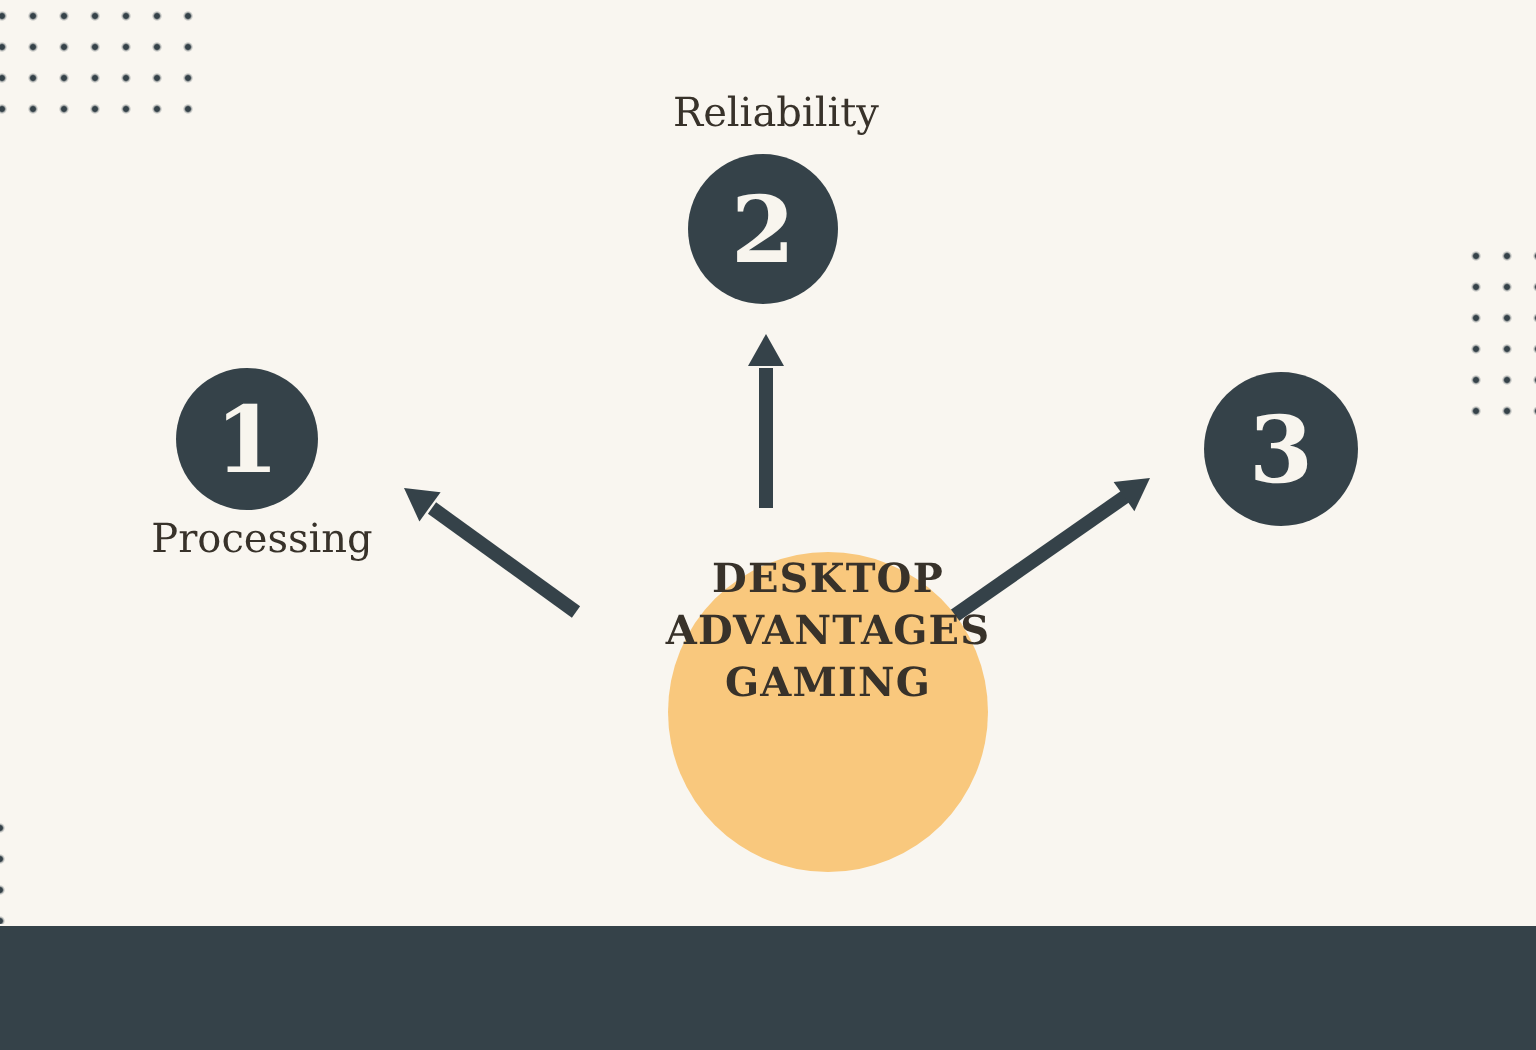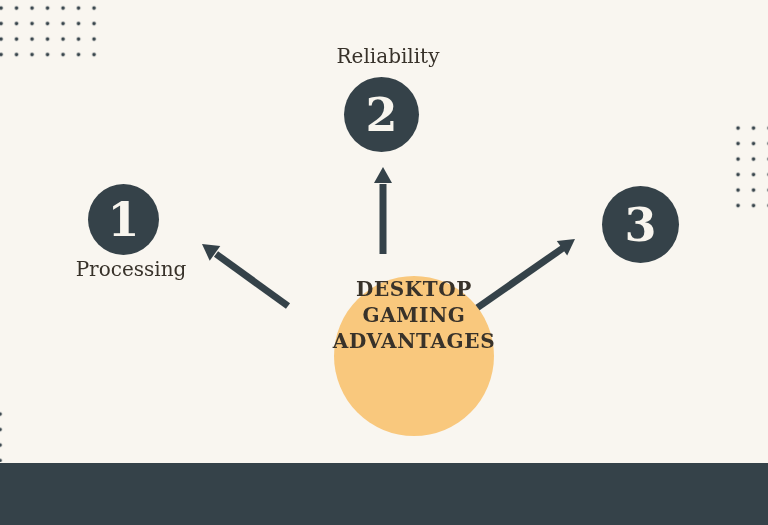--- a/index.html
+++ b/index.html
@@ -86,22 +86,22 @@
     </g>
     <g>
       <line x1="477" y1="308" x2="563" y2="248"></line>
       <polygon points="575,239 567.2,255.6 556.8,241"></polygon>
     </g>
   </svg>
 
   <div class="center-circle">
     <div class="center-text">
       <div>DESKTOP</div>
+      <div>ADVANTAGES</div>
       <div>GAMING</div>
-      <div>ADVANTAGES</div>
     </div>
   </div>
 
   <div class="num-circle c1">
     <span>1</span>
   </div>
   <div class="label l1">
     <div>Processing</div>
   </div>
 

